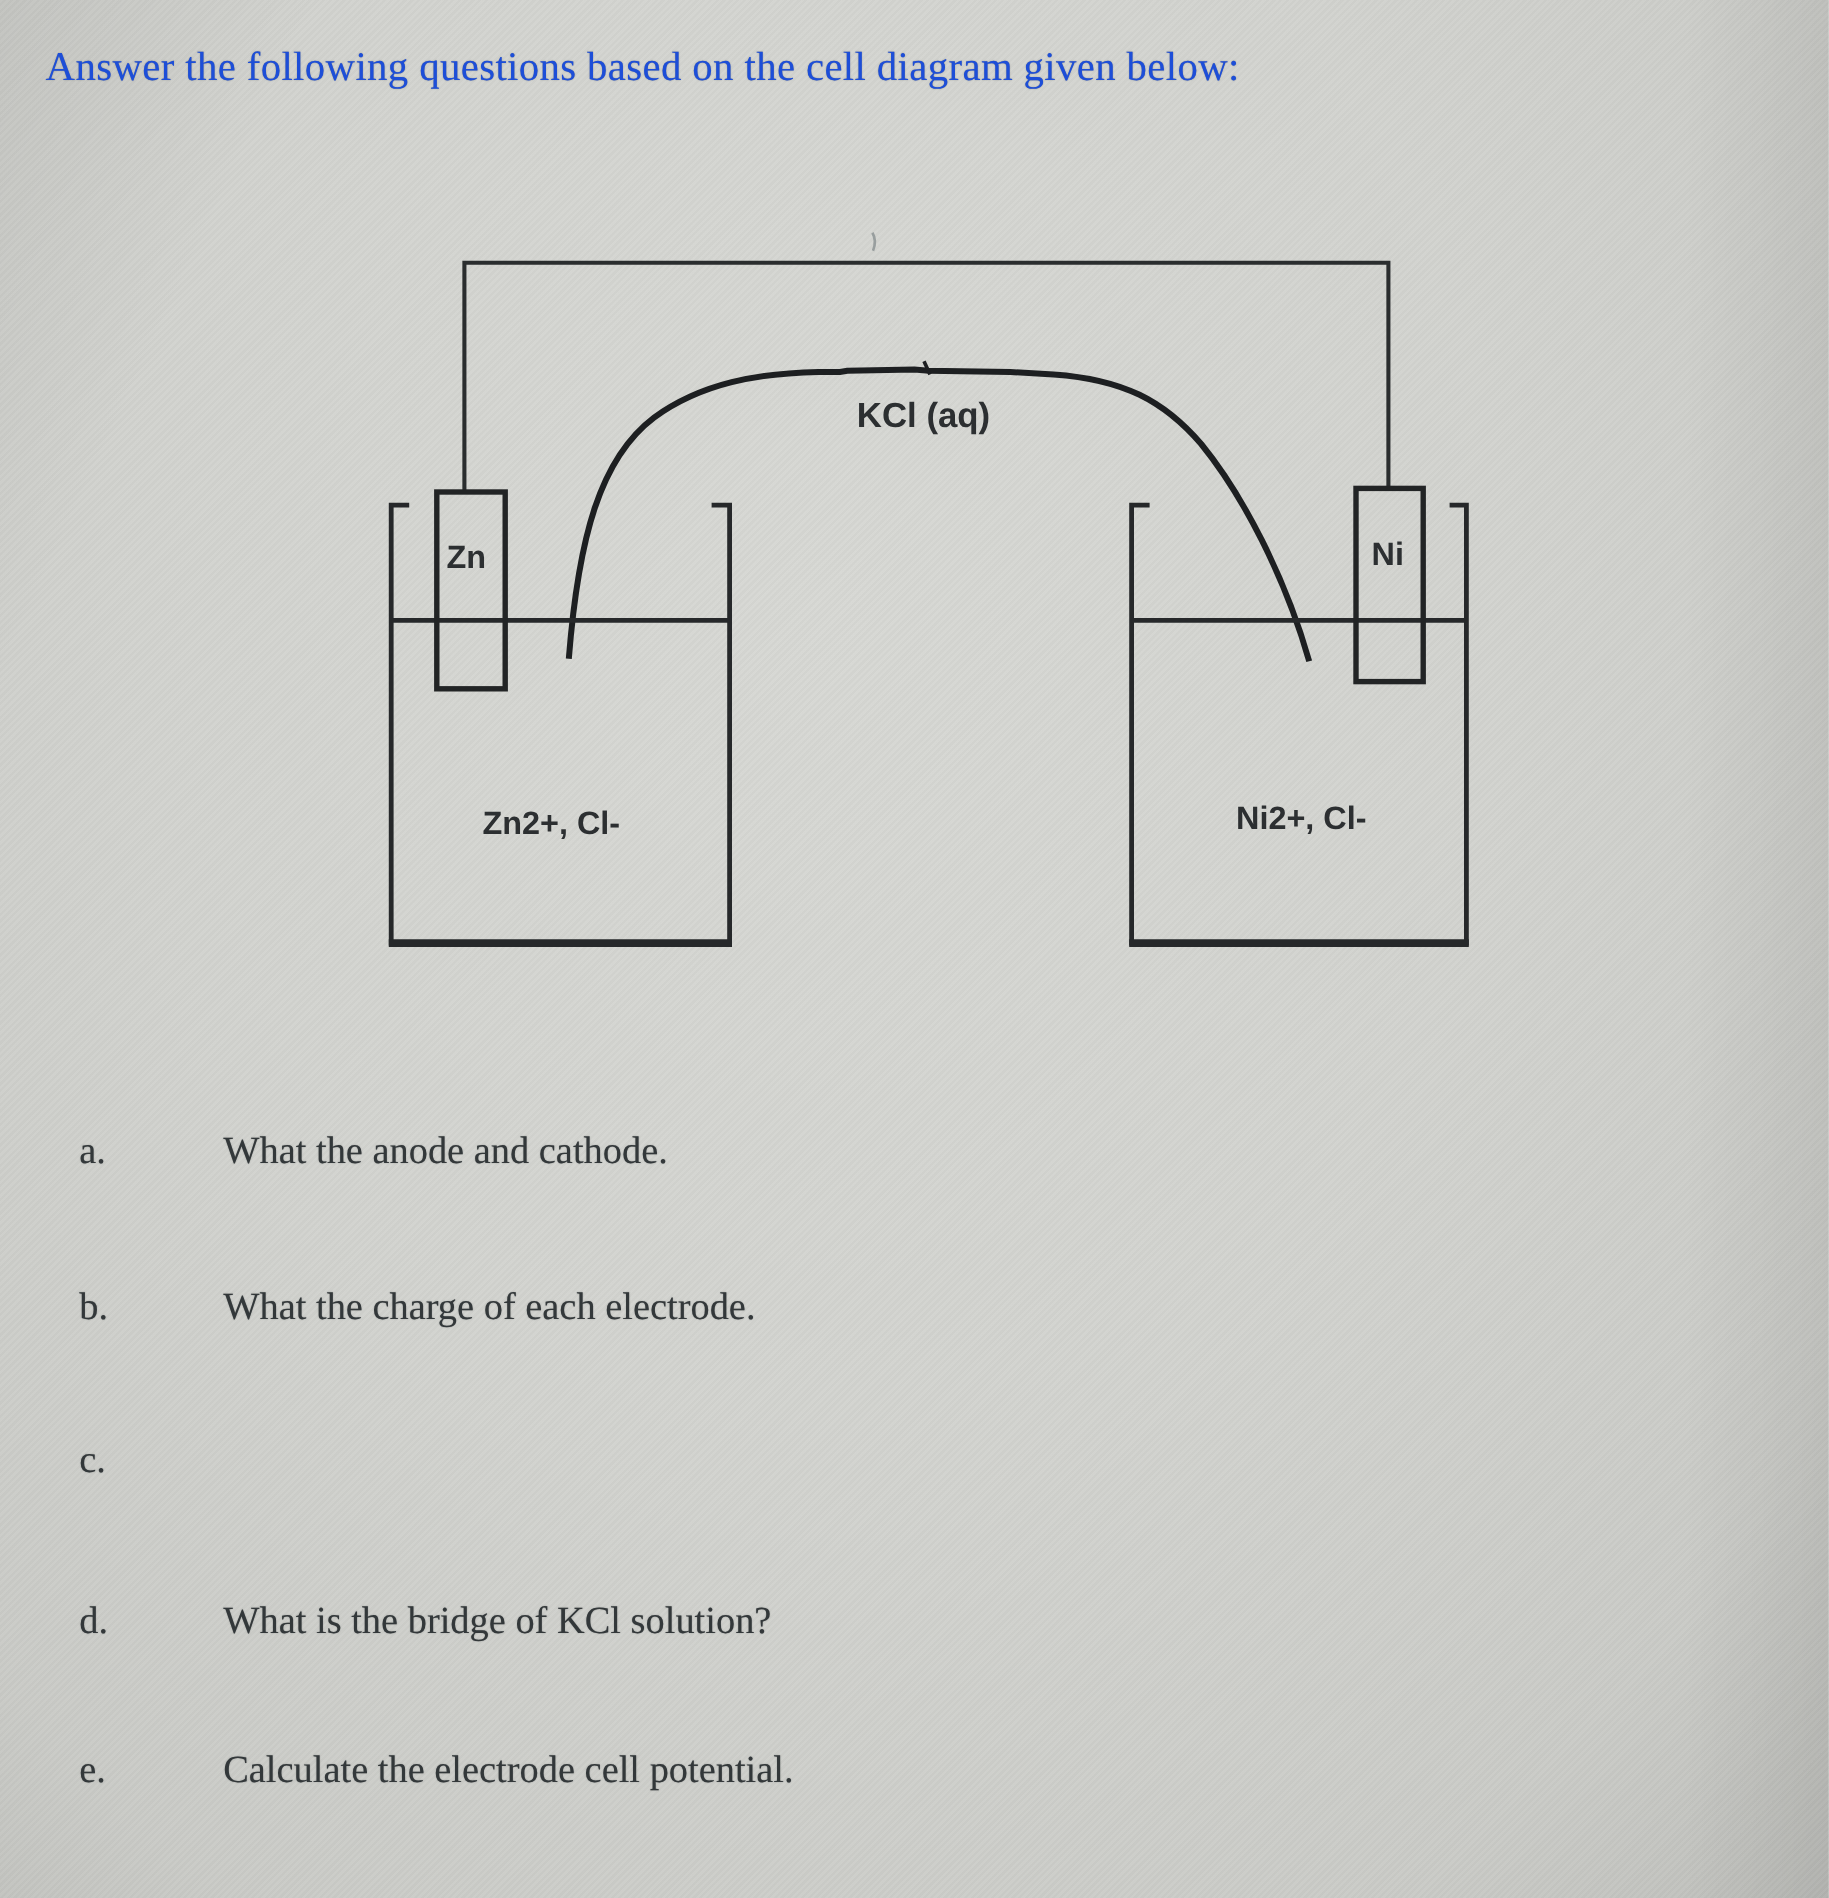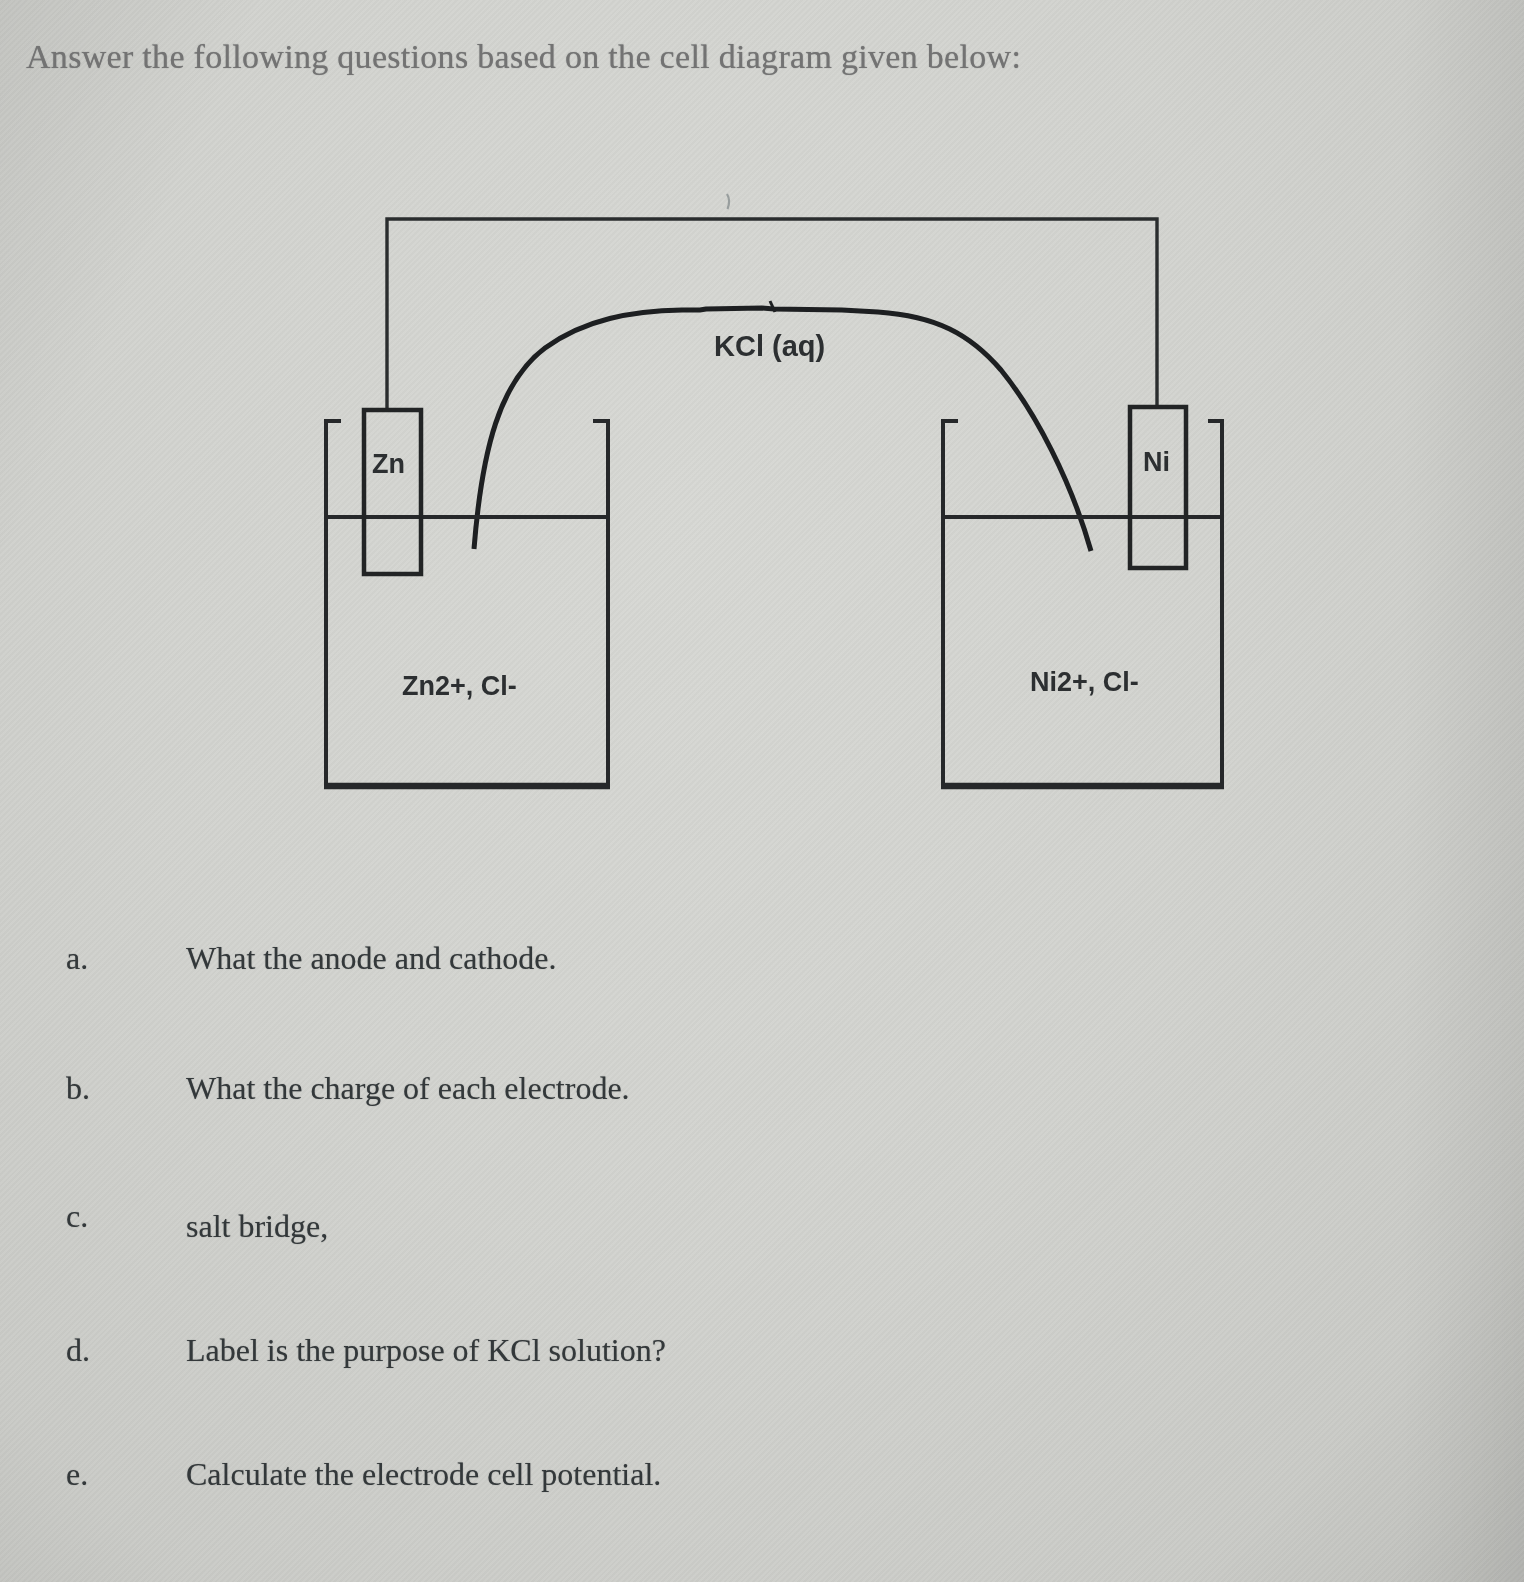--- a/index.html
+++ b/index.html
@@ -7,22 +7,22 @@
     width:1524px;height:1582px;position:relative;overflow:hidden;
     font-family:"Liberation Serif","DejaVu Serif",serif;
     background:
       repeating-linear-gradient(135deg, rgba(255,255,255,0.018) 0 2px, rgba(0,0,0,0.018) 2px 4px),
       linear-gradient(to right, rgba(0,0,0,0.00) 92%, rgba(0,0,0,0.06) 100%),
       linear-gradient(115deg, rgba(0,0,0,0.05) 0%, rgba(0,0,0,0.0) 12%),
       radial-gradient(ellipse at 45% 32%, #d7d8d4 0%, #d2d3cf 48%, #cacbc7 82%, #bdbeba 100%);
   }
   .page{position:absolute;inset:0;}
   .title{
-    position:absolute;left:26px;top:38px;width:1400px;
-    font-size:34px;color:#737373;letter-spacing:0.3px;
+    position:absolute;left:38px;top:38px;width:1400px;
+    font-size:34px;color:#1d4ed8;letter-spacing:0.3px;
     text-shadow:0 0 1px rgba(64,68,70,0.55);
     white-space:nowrap;
   }
   svg.diagram{position:absolute;left:0;top:0;}
   svg.diagram text{
     font-family:"Liberation Sans","DejaVu Sans",sans-serif;
     font-weight:700;fill:#2c2f31;
   }
   .questions{position:absolute;left:0;top:0;width:100%;}
   .q{
@@ -79,27 +79,26 @@
     </div>
 
     <div class="q" style="top:1066px;">
       <div class="q-letter">b.</div>
       <div class="q-body">What the charge of each electrode.</div>
     </div>
 
     <div class="q" style="top:1194px;">
       <div class="q-letter">c.</div>
       <div class="q-body">
-        <div class="l2">salt bridge,</div>
       </div>
     </div>
 
     <div class="q" style="top:1328px;">
       <div class="q-letter">d.</div>
-      <div class="q-body">Label is the purpose of KCl solution?</div>
+      <div class="q-body">What is the bridge of KCl solution?</div>
     </div>
 
     <div class="q" style="top:1452px;">
       <div class="q-letter">e.</div>
       <div class="q-body">Calculate the electrode cell potential.</div>
     </div>
 
   </div>
 </div>
 

